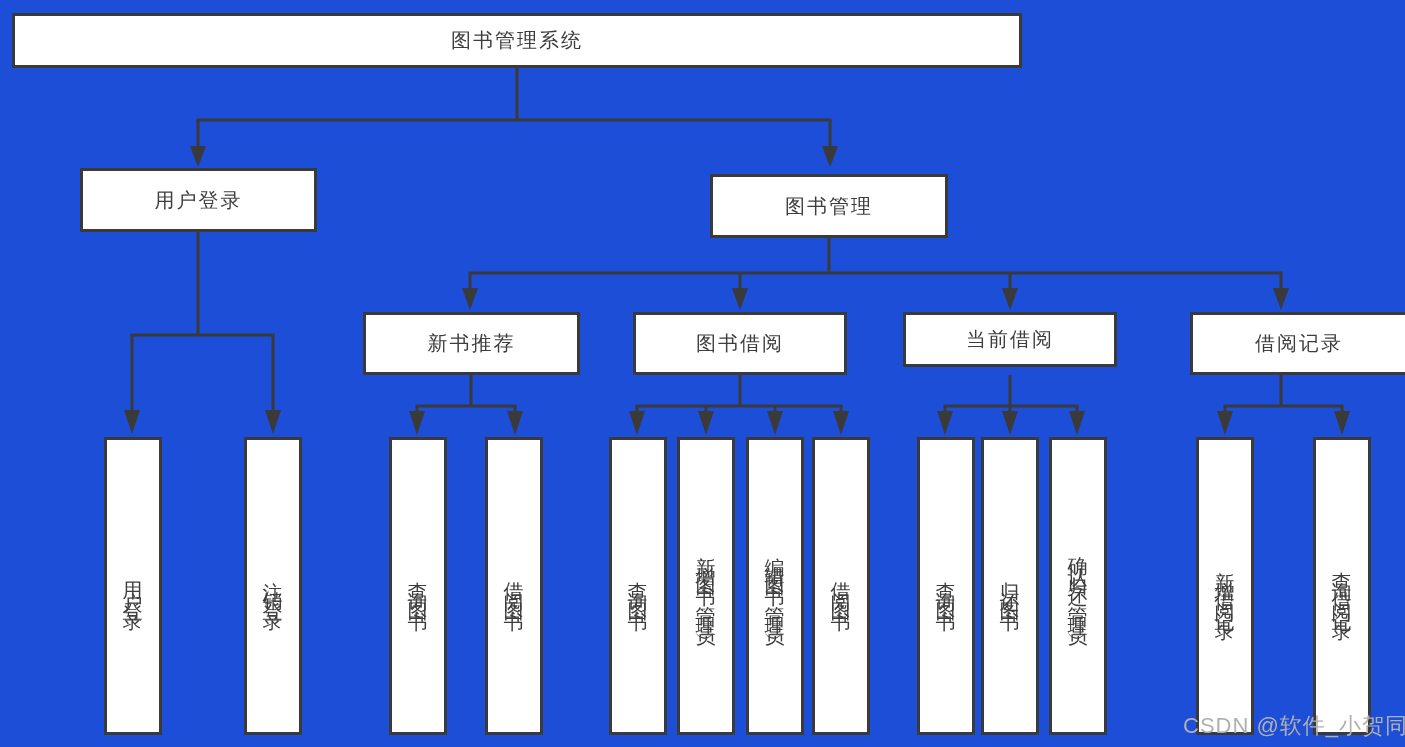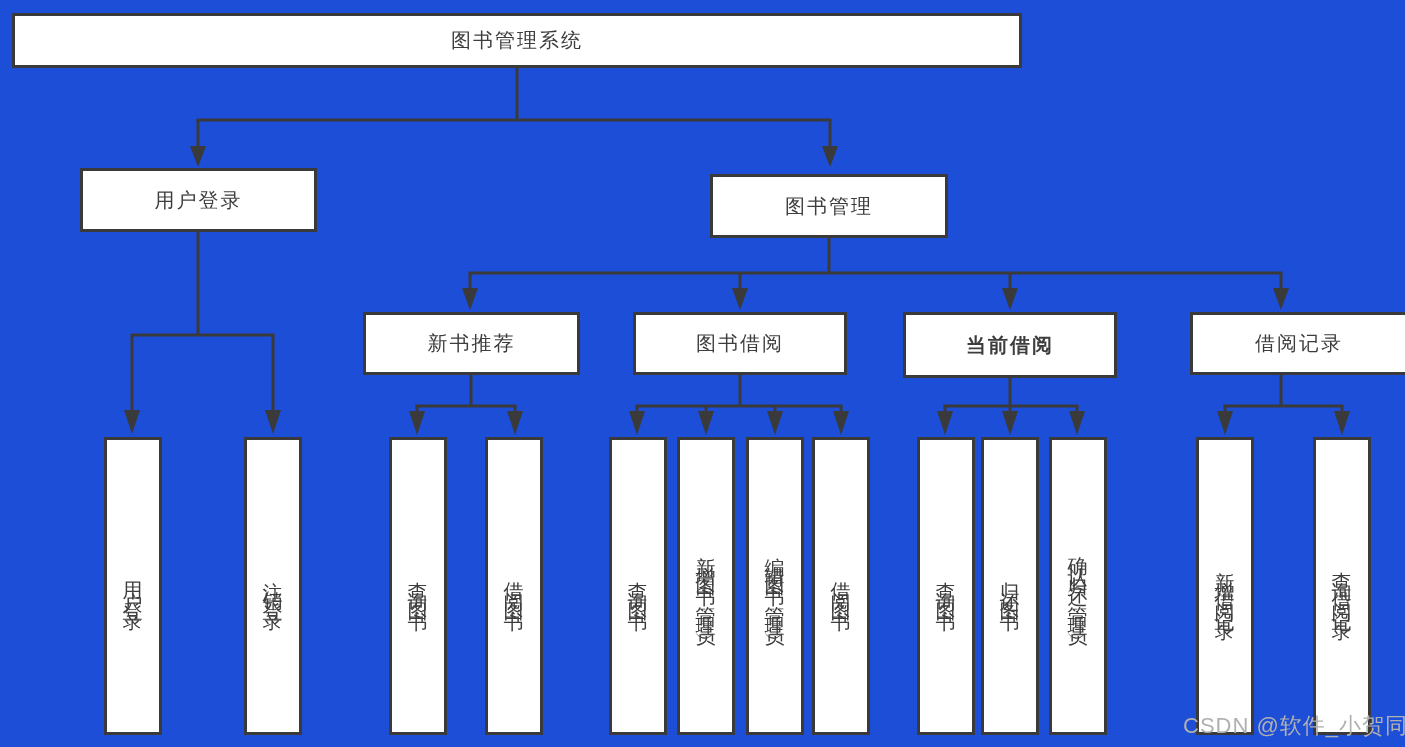--- a/index.html
+++ b/index.html
@@ -141,21 +141,21 @@
   <div class="box hbox" style="left:710px; top:168px; width:238px; height:64px;margin-top:6px;">
     <span>图书管理</span>
   </div>
 
   <div class="box hbox" style="left:363px; top:312px; width:217px; height:63px;">
     <span>新书推荐</span>
   </div>
   <div class="box hbox" style="left:633px; top:312px; width:214px; height:63px;">
     <span>图书借阅</span>
   </div>
-  <div class="box hbox" style="left:903px; top:312px; width:214px; height:66px;font-weight:bold;">
+  <div class="box hbox" style="left:903px; top:312px; width:214px; height:55px;">
     <span>当前借阅</span>
   </div>
   <div class="box hbox" style="left:1172px; top:312px; width:218px; height:63px;margin-left:18px;">
     <span>借阅记录</span>
   </div>
 
   <div class="box leaf" style="left:104px; top:437px; width:58px; height:298px;">
     <span>用户登录</span>
   </div>
   <div class="box leaf" style="left:244px; top:437px; width:58px; height:298px;">

